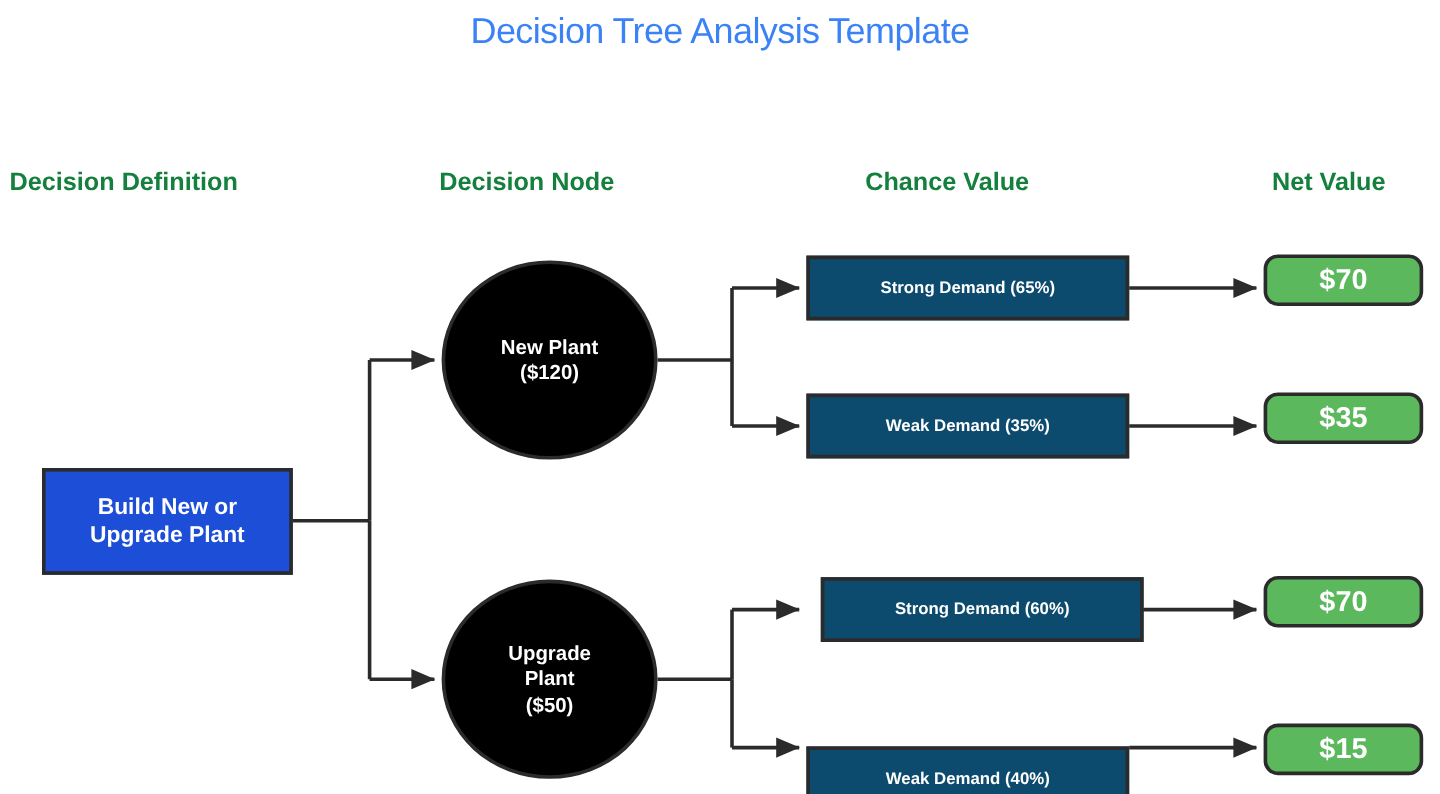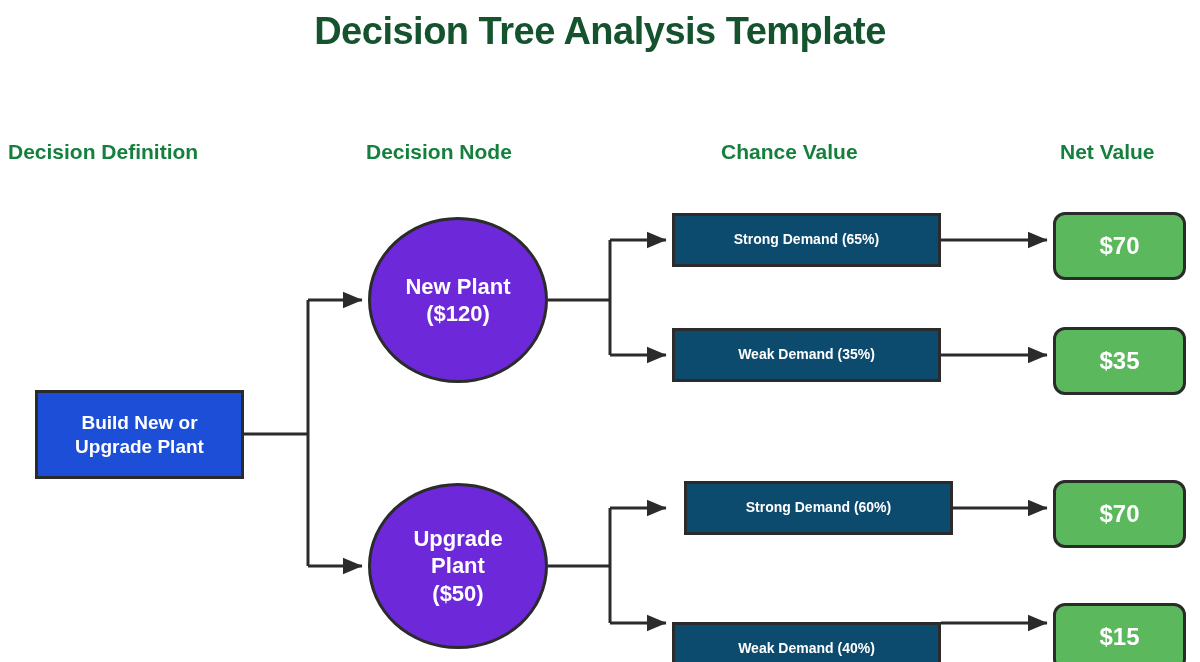--- a/index.html
+++ b/index.html
@@ -14,24 +14,24 @@
     overflow: hidden;
     font-family: "Liberation Sans", sans-serif;
   }
 
   #page-title {
     position: absolute;
     left: 0;
     top: 10px;
     width: 1200px;
     text-align: center;
-    font-size: 38px;
-    font-weight: bold;
+    font-size: 30px;
+    font-weight: normal;
     letter-spacing: -0.5px;
-    color: #14532d;
+    color: #3b82f6;
   }
 
   .col-header {
     position: absolute;
     top: 140px;
     font-size: 21px;
     font-weight: bold;
     color: #15803d;
     white-space: nowrap;
   }
@@ -67,24 +67,24 @@
     top: 390px;
     width: 209px;
     height: 89px;
     background: #1d4ed8;
     border: 3px solid #2b2b2b;
     font-size: 19px;
     white-space: pre-line;
   }
 
   .decision-node {
-    background: #6d28d9;
+    background: #000000;
     border: 3px solid #2b2b2b;
     border-radius: 50%;
-    font-size: 22px;
+    font-size: 17px;
     white-space: pre-line;
   }
   #decision-node-new-plant {
     left: 368px;
     top: 217px;
     width: 180px;
     height: 166px;
   }
   #decision-node-upgrade-plant {
     left: 368px;
@@ -106,21 +106,21 @@
   #chance-node-strong-60 { top: 481px; margin-left: 12px; }
   #chance-node-weak-40   { top: 576px; margin-top: 46px; }
 
   .value-node {
     background: #5cb85c;
     border: 3px solid #2b2b2b;
     border-radius: 12px;
     font-size: 24px;
     left: 1053px;
     width: 133px;
-    height: 68px;
+    height: 43px;
   }
   #value-node-1 { top: 212px; }
   #value-node-2 { top: 327px; }
   #value-node-3 { top: 480px; }
   #value-node-4 { top: 603px; }
 </style>
 </head>
 <body>
 
 <div id="page-title">Decision Tree Analysis Template</div>

